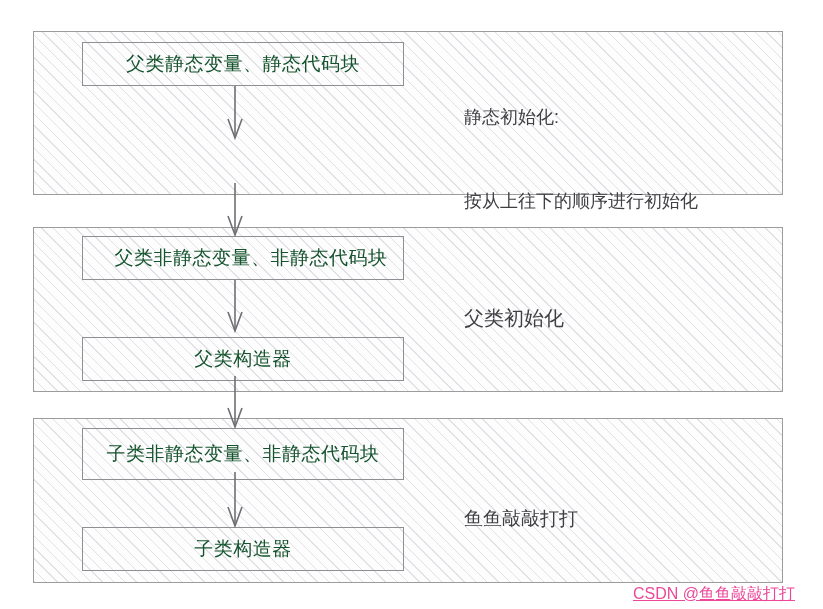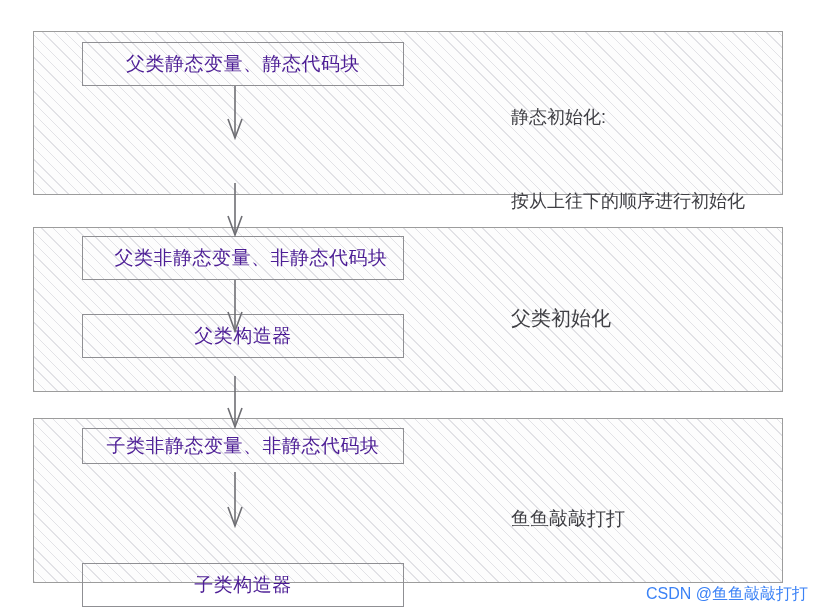--- a/index.html
+++ b/index.html
@@ -37,33 +37,33 @@
 
   
   .node {
     position: absolute;
     box-sizing: border-box;
     border: 1px solid #8f8f93;
     background: transparent;
     display: flex;
     align-items: center;
     justify-content: center;
-    color: #4c1d95;
+    color: #14532d;
     font-size: 19px;
     letter-spacing: 0.5px;
     white-space: nowrap;
   }
   .node-text { pointer-events: none; }
 
   #node-parent-static      { left: 82px; top: 42px;  width: 322px; height: 44px; }
   #node-child-static       { left: 82px; top: 139px; width: 322px; height: 44px; }
   #node-parent-nonstatic   { left: 82px; top: 236px; width: 322px; height: 44px; padding-left: 16px; }
-  #node-parent-ctor        { left: 82px; top: 314px; width: 322px; height: 44px; }
-  #node-child-nonstatic    { left: 82px; top: 428px; width: 322px; height: 36px; }
-  #node-child-ctor         { left: 82px; top: 527px; width: 322px; height: 44px; margin-top: 36px; }
+  #node-parent-ctor        { left: 82px; top: 337px; width: 322px; height: 44px; }
+  #node-child-nonstatic    { left: 82px; top: 428px; width: 322px; height: 52px; }
+  #node-child-ctor         { left: 82px; top: 527px; width: 322px; height: 44px; }
 
   
   .arrow {
     position: absolute;
     overflow: visible;
   }
   .arrow line, .arrow polyline {
     stroke: #6f6f74;
     stroke-width: 1.6;
     fill: none;
@@ -79,30 +79,31 @@
   .annotation {
     position: absolute;
     color: #3f3f44;
     font-size: 18px;
     line-height: 28px;
     white-space: pre;
   }
   #annot-static { left: 464px; top: 47px; }
   #annot-parent { left: 464px; top: 248px; font-size: 20px; }
   #annot-child  { left: 464px; top: 449px; font-size: 19px; }
-  .annotation .line { display: block; margin-left: 47px; }
+  .annotation .line { display: block; }
 
   
   #watermark {
     position: absolute;
-    right: 15px;
+    right: 28px;
     bottom: 4px;
-    color: #3b82f6;
+    color: #ec4899;
     font-size: 16px;
     white-space: nowrap;
+    text-decoration: underline;
   }
 </style>
 </head>
 <body>
 
 <div id="canvas">
 
   <div class="section" id="section-static"></div>
 
   <div class="node" id="node-parent-static">

